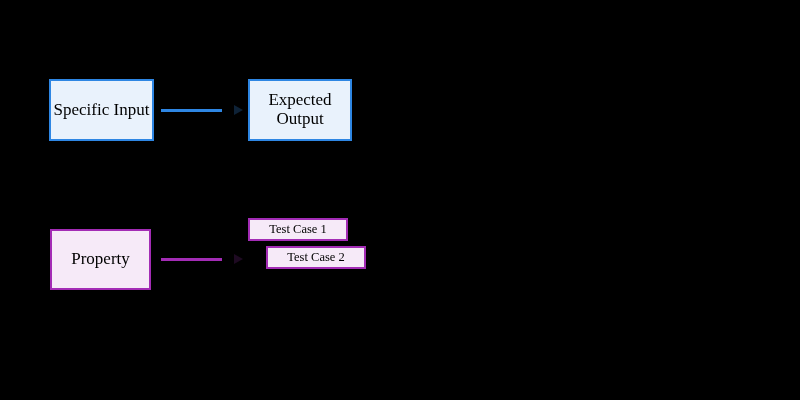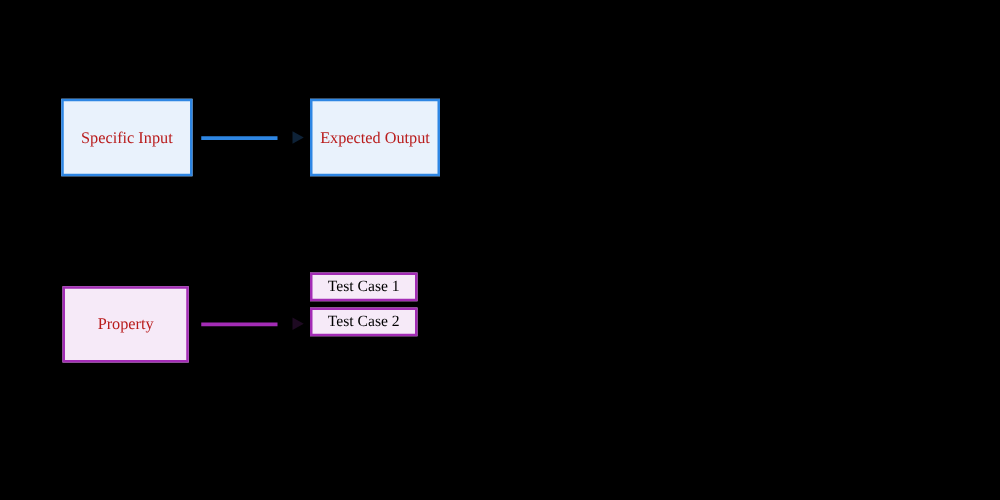--- a/index.html
+++ b/index.html
@@ -17,52 +17,52 @@
     height: 400px;
     background: #000000;
   }
   .node {
     position: absolute;
     box-sizing: border-box;
     display: flex;
     align-items: center;
     justify-content: center;
     text-align: center;
-    color: #b91c1c;
-    font-size: 13px;
+    color: #000000;
+    font-size: 17px;
     line-height: 1.1;
   }
   .node-blue {
     border: 2.5px solid #2e86e3;
     background: #e9f2fc;
   }
   .node-purple {
     border: 2.5px solid #a32cb5;
     background: #f6eaf8;
   }
   #specific-input  { left: 49px;  top: 79px;  width: 105px; height: 62px; }
   #expected-output { left: 248px; top: 79px;  width: 104px; height: 62px; }
   #property        { left: 50px;  top: 229px; width: 101px; height: 61px; }
 
   .testcase {
     position: absolute;
     box-sizing: border-box;
     left: 248px;
-    width: 86px;
+    width: 100px;
     height: 23px;
     border: 2px solid #a32cb5;
     background: #f6eaf8;
     display: flex;
     align-items: center;
     justify-content: center;
     color: #000000;
     font-size: 12.5px;
   }
   #testcase-1 { top: 218px; }
-  #testcase-2 { top: 246px; }
+  #testcase-2 { top: 246px; margin-left: 18px; }
   #testcase-3 { top: 273px; }
 
   .connector {
     position: absolute;
     height: 2.5px;
   }
   #connector-blue   { left: 161px; top: 109px; width: 61px; background: #2e86e3; }
   #connector-purple { left: 161px; top: 258px; width: 61px; background: #a32cb5; }
 
   

